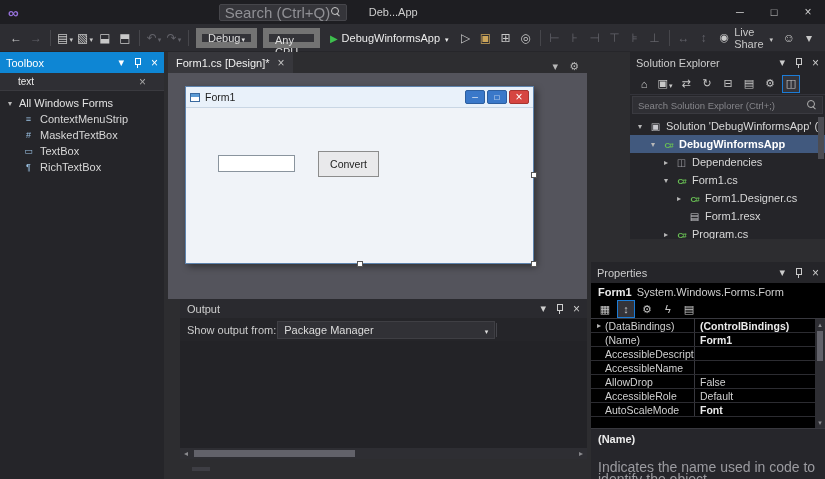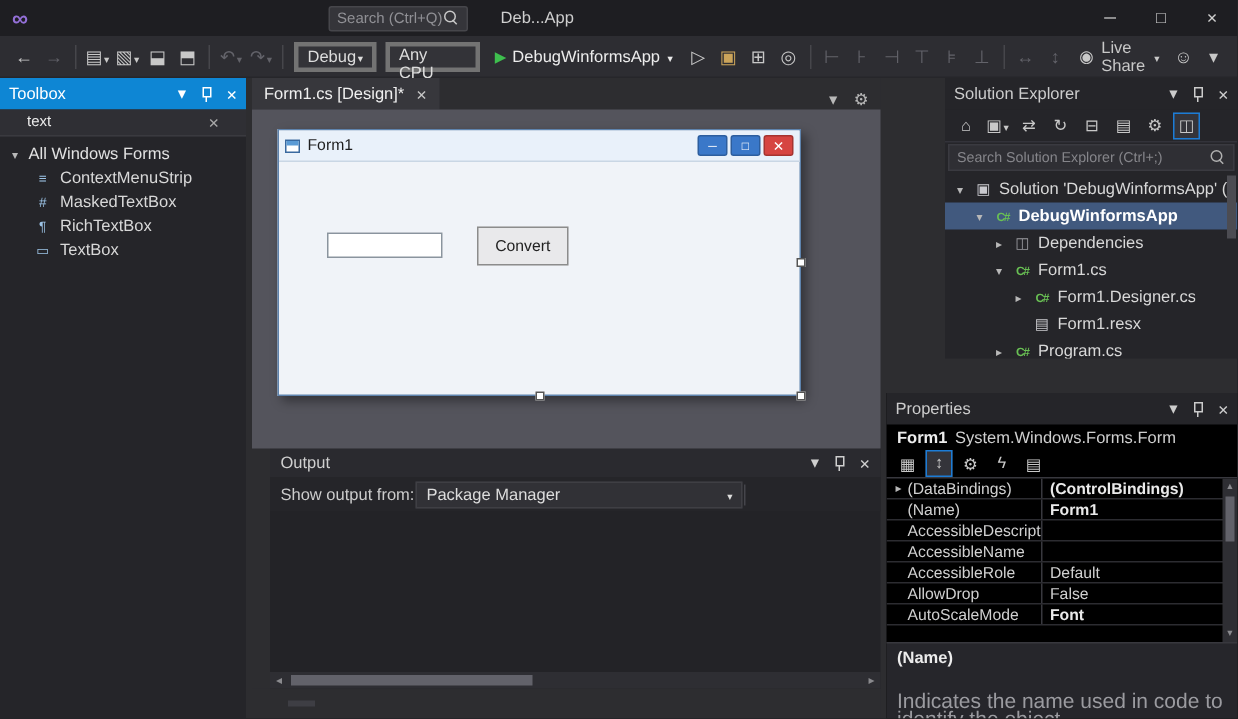--- a/index.html
+++ b/index.html
@@ -5,23 +5,23 @@
   * { margin:0; padding:0; box-sizing:border-box; }
   body { background:#1a1a1a; font-family:"Liberation Sans","DejaVu Sans",sans-serif; }
   .root { width:825px; height:479px; background:#2D2D30; color:#CCC; font-size:11px;
           overflow:hidden; display:flex; flex-direction:column; user-select:none; }
 
   
   .titlebar { height:24px; background:#1E1E22; display:flex; align-items:center; padding-left:6px; flex:0 0 auto; }
   .vs-logo { color:#9470D8; font-size:15px; font-weight:bold; padding:0 6px 0 2px; }
   .menus { display:flex; }
   .menu-item { padding:3px 7px; color:#C8C8C8; cursor:default; }
-  .tb-search { margin-left:12px; width:93px; height:17px; background:#35353A; border:1px solid #46464B;
+  .tb-search { margin-left:12px; width:128px; height:17px; background:#35353A; border:1px solid #46464B;
                border-radius:2px; display:flex; align-items:center; justify-content:space-between;
-               padding:0 5px; color:#909095; font-size:10px; }
+               padding:0 5px; color:#909095; font-size:15px; }
   .app-title { margin-left:22px; color:#CFCFCF; }
   .win-btns { margin-left:auto; display:flex; height:24px; }
   .win-btn { width:34px; display:flex; align-items:center; justify-content:center; color:#D0D0D0; }
 
   
   .icon-search { position:relative; width:10px; height:10px; display:inline-block; }
   .icon-search::before { content:""; position:absolute; left:0; top:0; width:6px; height:6px;
                          border:1.4px solid currentColor; border-radius:50%; }
   .icon-search::after { content:""; position:absolute; left:6px; top:6px; width:4px; height:1.4px;
                         background:currentColor; transform:rotate(45deg); transform-origin:0 0; }
@@ -36,21 +36,21 @@
 
   
   .toolbar { height:28px; background:#2D2D32; border-bottom:1px solid #26262A; display:flex;
              align-items:center; padding:0 6px; flex:0 0 auto; }
   .tb-group { display:flex; align-items:center; }
   .tb-item { height:22px; min-width:20px; display:flex; align-items:center; justify-content:center;
              color:#C8C8C8; font-size:12px; padding:0 2px; }
   .tb-item.disabled { color:#63636A; }
   .tb-item.sep { min-width:1px; width:1px; height:16px; background:#46464B; padding:0; margin:0 4px; }
   .caret::before { content:"▾"; font-size:7px; margin-left:1px; }
-  .dd { height:20px; background:#333338; border:3px solid #737373; display:flex; align-items:center;
+  .dd { height:20px; background:#333338; border:6px solid #737373; display:flex; align-items:center;
         justify-content:space-between; padding:0 6px; margin:0 3px; color:#DDD; }
   .dd-config { width:66px; } .dd-platform { width:90px;flex-direction:column; }
   .run-btn { display:flex; align-items:center; gap:4px; padding:0 7px; color:#ECECEC; height:22px; }
   .start-glyph::before { content:"▶"; color:#3EBF4E; font-size:10px; }
   .live-share { margin-left:auto; display:flex; align-items:center; gap:5px; color:#C8C8C8; padding:0 6px; }
   .live-share-glyph::before { content:"◉"; font-size:11px; }
 
   
   .main { flex:1; display:flex; gap:4px; background:#2D2D30; min-height:0; }
 
@@ -356,26 +356,26 @@
 
         <div class="tbx-item" data-name="toolbox-item">
               <span class="ticon" data-name="contextmenustrip-icon"></span>
               <span>ContextMenuStrip</span>
             </div>
             <div class="tbx-item" data-name="toolbox-item">
               <span class="ticon" data-name="maskedtextbox-icon"></span>
               <span>MaskedTextBox</span>
             </div>
             <div class="tbx-item" data-name="toolbox-item">
+              <span class="ticon" data-name="textbox-icon"></span>
+              <span>TextBox</span>
+            </div>
+            <div class="tbx-item" data-name="toolbox-item">
               <span class="ticon" data-name="richtextbox-icon"></span>
               <span>RichTextBox</span>
-            </div>
-            <div class="tbx-item" data-name="toolbox-item">
-              <span class="ticon" data-name="textbox-icon"></span>
-              <span>TextBox</span>
             </div>
           </div>
       </div>
     </aside>
 
     <section class="center" data-name="document-area">
       <div class="tabstrip" data-name="document-tabstrip">
         <div class="doc-tab" data-name="tab-form1-designer">
           <span>Form1.cs [Design]*</span>
           <span class="tab-close icon-close" data-name="close-tab-icon"></span>
@@ -601,34 +601,34 @@
                 </span>
                 <span class="pv"></span>
               </div>
               <div class="prow" data-name="AccessibleName">
                 <span class="pn">
                   <span class="exp"></span>
                   <span>AccessibleName</span>
                 </span>
                 <span class="pv"></span>
               </div>
+              <div class="prow" data-name="AllowDrop">
+                <span class="pn">
+                  <span class="exp"></span>
+                  <span>AllowDrop</span>
+                </span>
+                <span class="pv">False</span>
+              </div>
               <div class="prow" data-name="AccessibleRole">
                 <span class="pn">
                   <span class="exp"></span>
                   <span>AccessibleRole</span>
                 </span>
                 <span class="pv">Default</span>
               </div>
-              <div class="prow" data-name="AllowDrop">
-                <span class="pn">
-                  <span class="exp"></span>
-                  <span>AllowDrop</span>
-                </span>
-                <span class="pv">False</span>
-              </div>
               <div class="prow" data-name="AutoScaleMode">
                 <span class="pn">
                   <span class="exp"></span>
                   <span>AutoScaleMode</span>
                 </span>
                 <span class="pv bold">Font</span>
               </div>
             </div>
           <div class="grid-vscroll" data-name="properties-scrollbar">
             <span class="vs-btn" data-name="scroll-up-icon">▴</span>

